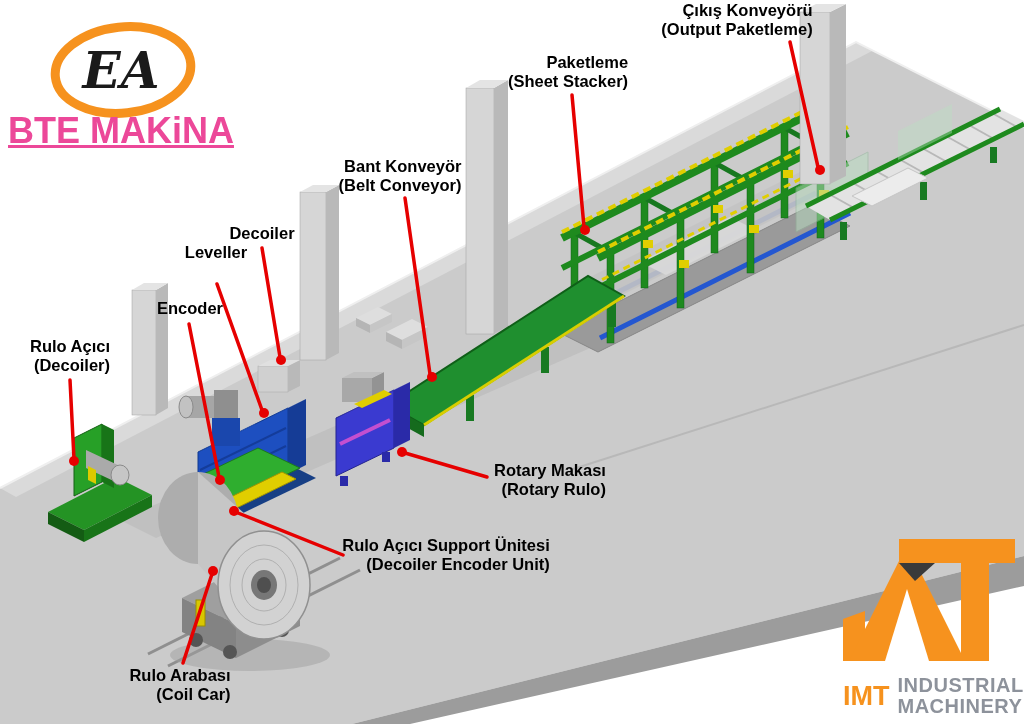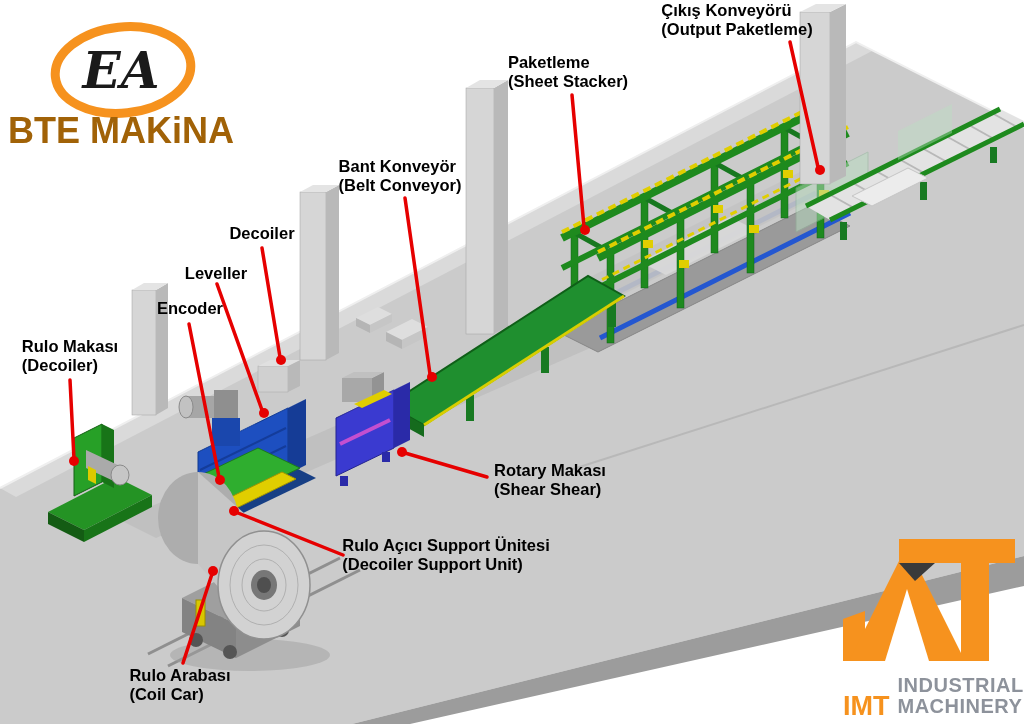--- a/index.html
+++ b/index.html
@@ -2,42 +2,42 @@
 <html><head>
 <meta charset="utf-8">
 <style>
   html,body{margin:0;padding:0;background:#fff;}
   .canvas{
     position:relative;width:1024px;height:724px;background:#fff;overflow:hidden;
     font-family:"Liberation Sans",sans-serif;
   }
   .scene{position:absolute;left:0;top:0;width:1024px;height:724px;z-index:1;}
   .callout{
-    position:absolute;transform:translateX(-50%);text-align:left;
+    position:absolute;transform:translateX(-50%);text-align:right;
     font-weight:bold;font-size:16.5px;line-height:19px;color:#000;
     white-space:nowrap;z-index:5;
   }
   #co-decoiler{left:70px;top:337px}
   #co-pichroll{left:190px;top:299px}
-  #co-leveller{left:216px;top:264px}
+  #co-leveller{left:216px;top:243px}
   #co-encoder{left:262px;top:224px}
   #co-belt{left:400px;top:157px}
   #co-stacker{left:568px;top:53px}
   #co-output{left:737px;top:1px}
   #co-rotary{left:550px;top:461px}
   #co-support{left:446px;top:536px}
   #co-coilcar{left:180px;top:666px}
 
   .bte{position:absolute;left:8px;top:18px;z-index:4;}
   .bte-word{
-    font-size:36px;font-weight:bold;color:#a16207;letter-spacing:0px;
-    margin-top:-12px;margin-left:0px;
+    font-size:36px;font-weight:bold;color:#ec4899;letter-spacing:0px;
+    margin-top:-12px;margin-left:0px;text-decoration:underline;
   }
   .imt{position:absolute;left:843px;top:533px;z-index:4;}
-  .imt-text{display:flex;gap:8px;align-items:flex-end;margin-top:8px;}
+  .imt-text{display:flex;gap:8px;align-items:center;margin-top:8px;}
   .imt-name{color:#f6921e;font-size:27px;font-weight:bold;line-height:22px;}
   .imt-sub{color:#8d929b;font-size:20px;font-weight:bold;line-height:21px;letter-spacing:.5px;}
 </style>
 </head>
 <body>
 
 <div class="canvas">
 
   <svg class="scene" viewBox="0 0 1024 724">
 
@@ -255,21 +255,21 @@
           <circle cx="234" cy="511" r="5" fill="#e60000" stroke="none"></circle>
         </g>
       <g>
           <line x1="183" y1="663" x2="212" y2="574"></line>
           <circle cx="213" cy="571" r="5" fill="#e60000" stroke="none"></circle>
         </g>
     </g>
   </svg>
 
   <div class="callout" id="co-decoiler">
-    <div>Rulo Makası</div>
+    <div>Rulo Açıcı</div>
     <div>(Decoiler)</div>
   </div>
   <div class="callout" id="co-pichroll">
     <div>Encoder</div>
   </div>
   <div class="callout" id="co-leveller">
     <div>Leveller</div>
   </div>
   <div class="callout" id="co-encoder">
     <div>Decoiler</div>
@@ -281,25 +281,25 @@
   <div class="callout" id="co-stacker">
     <div>Paketleme</div>
     <div>(Sheet Stacker)</div>
   </div>
   <div class="callout" id="co-output">
     <div>Çıkış Konveyörü</div>
     <div>(Output Paketleme)</div>
   </div>
   <div class="callout" id="co-rotary">
     <div>Rotary Makası</div>
-    <div>(Shear Shear)</div>
+    <div>(Rotary Rulo)</div>
   </div>
   <div class="callout" id="co-support">
     <div>Rulo Açıcı Support Ünitesi</div>
-    <div>(Decoiler Support Unit)</div>
+    <div>(Decoiler Encoder Unit)</div>
   </div>
   <div class="callout" id="co-coilcar">
     <div>Rulo Arabası</div>
     <div>(Coil Car)</div>
   </div>
 
   <div class="bte">
     <svg width="232" height="100" viewBox="0 0 232 100">
       <ellipse cx="115" cy="52" rx="68" ry="43" fill="none" stroke="#f6921e" stroke-width="9" transform="rotate(-6 115 52)"></ellipse>
       <text x="113" y="70" text-anchor="middle" font-family="'DejaVu Serif',serif" font-style="italic" font-weight="bold" font-size="50" fill="#1a1a1a">EA</text>

